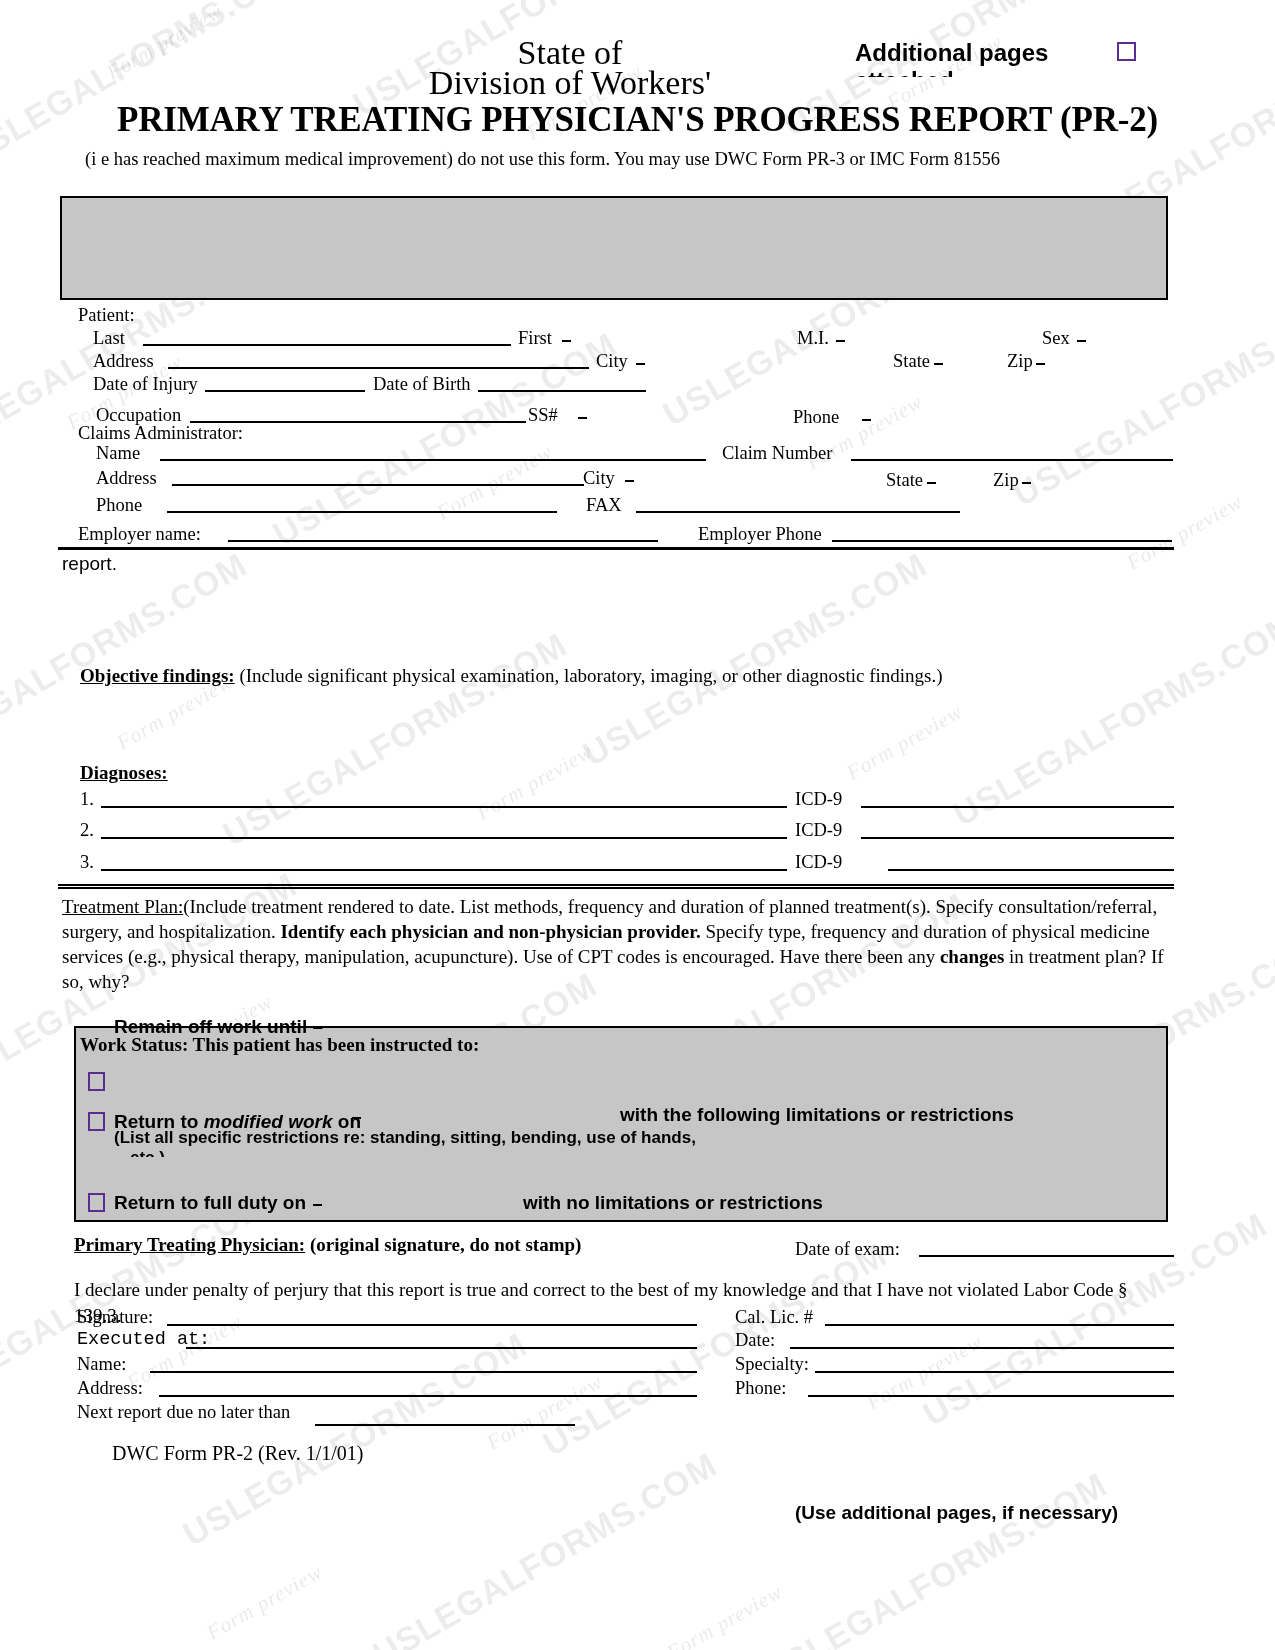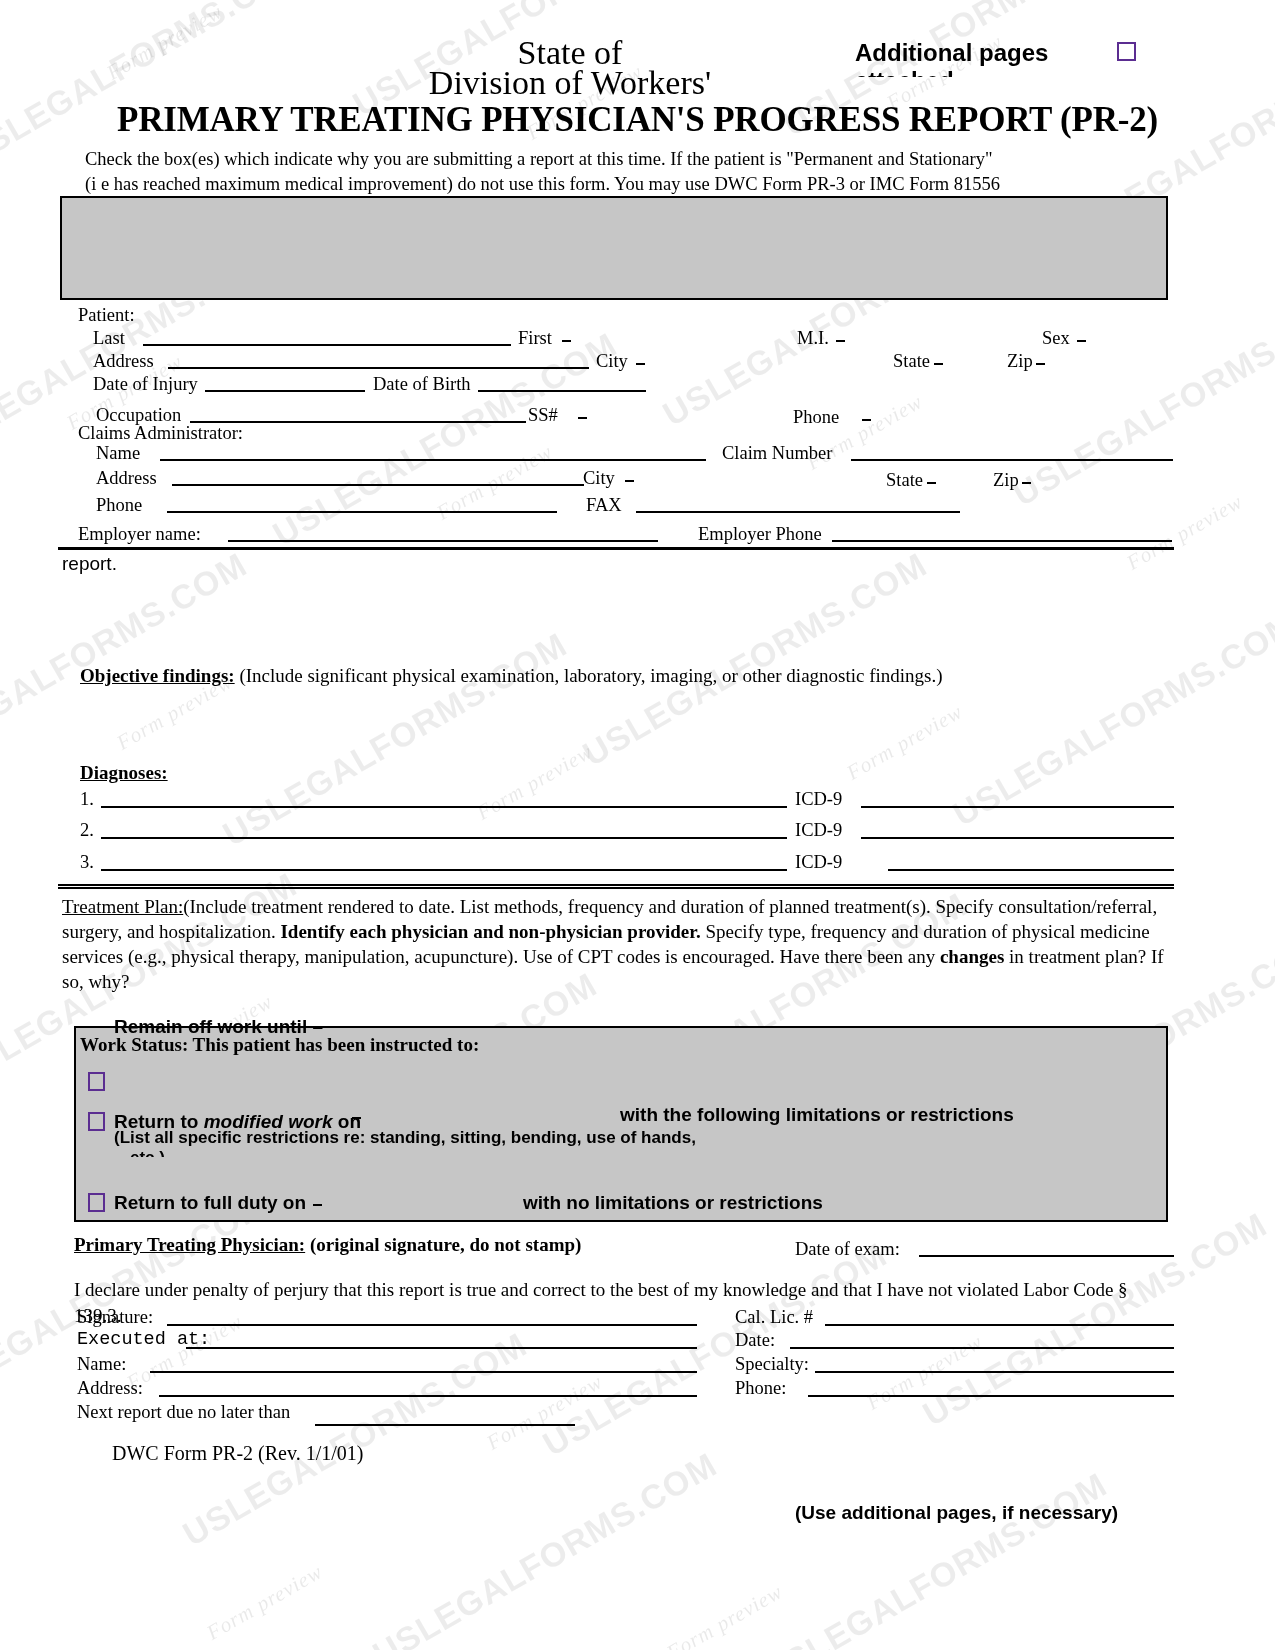--- a/index.html
+++ b/index.html
@@ -262,21 +262,20 @@
     <div class="hdr-addl">
       <span>Additional pages</span>
       <span class="clip">attached</span>
     </div>
 
     <div class="hdr-checkbox"></div>
 
     <div class="title">PRIMARY TREATING PHYSICIAN'S PROGRESS REPORT (PR-2)</div>
 
     <div class="instr">
-      <div>Check the box(es) which indicate why you are submitting a report at this time. If the patient is "Permanent and Stationary"</div>
       <div>(i e has reached maximum medical improvement) do not use this form. You may use DWC Form PR-3 or IMC Form 81556</div>
     </div>
 
     <div class="gray-box"></div>
 
     <div class="lbl bold" style="left:78px; top:305px;">Patient:</div>
 
     <div class="lbl" style="left:93px; top:328px;">Last</div>
     <div class="rule" style="left:143px; top:344px; width:368px;"></div>
     <div class="lbl" style="left:518px; top:328px;">First</div>

